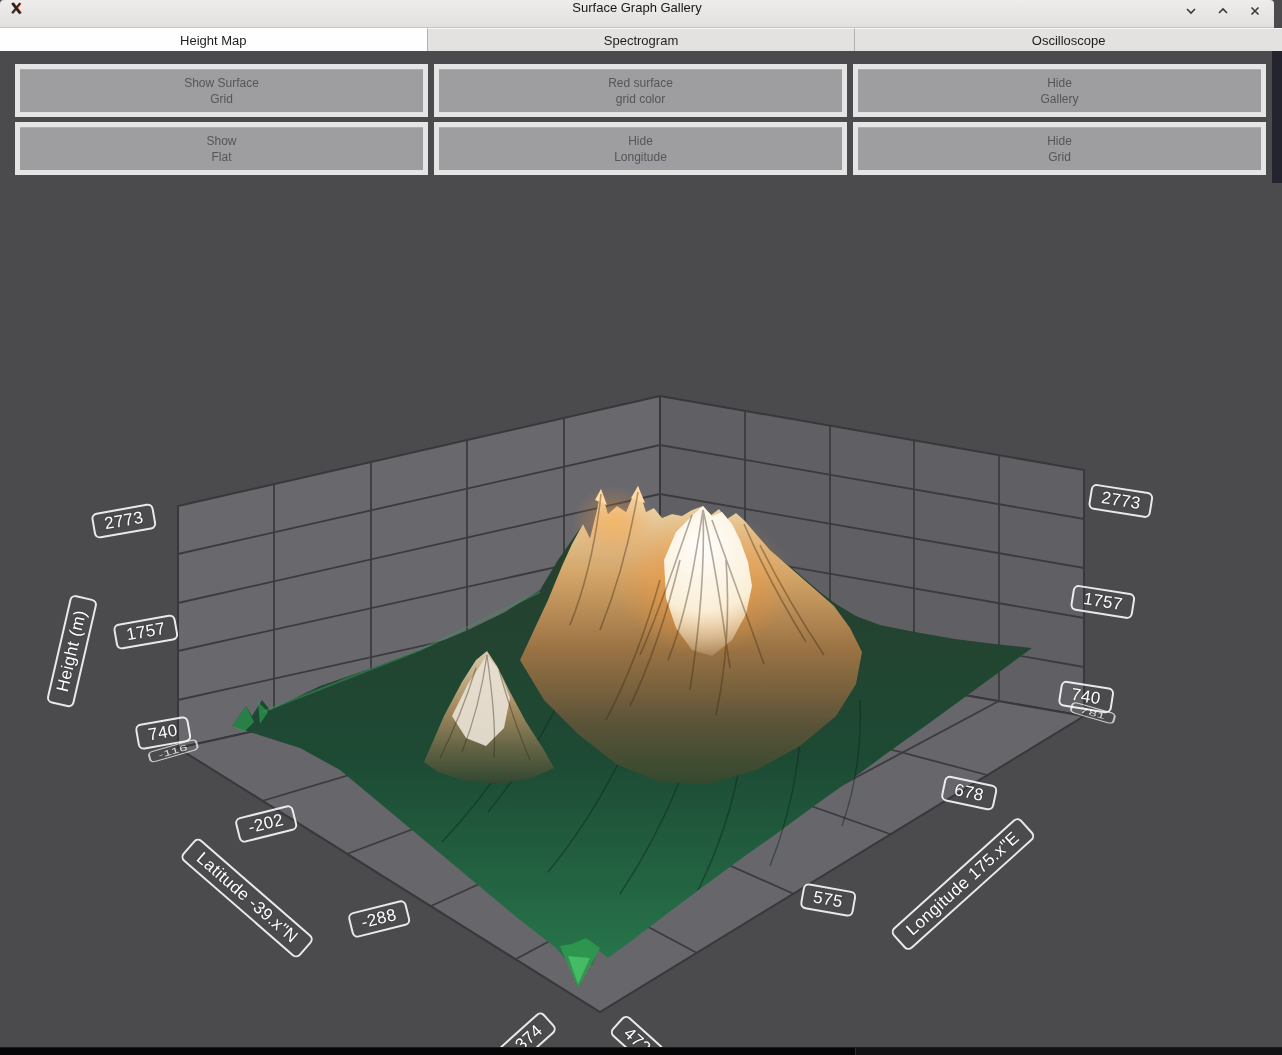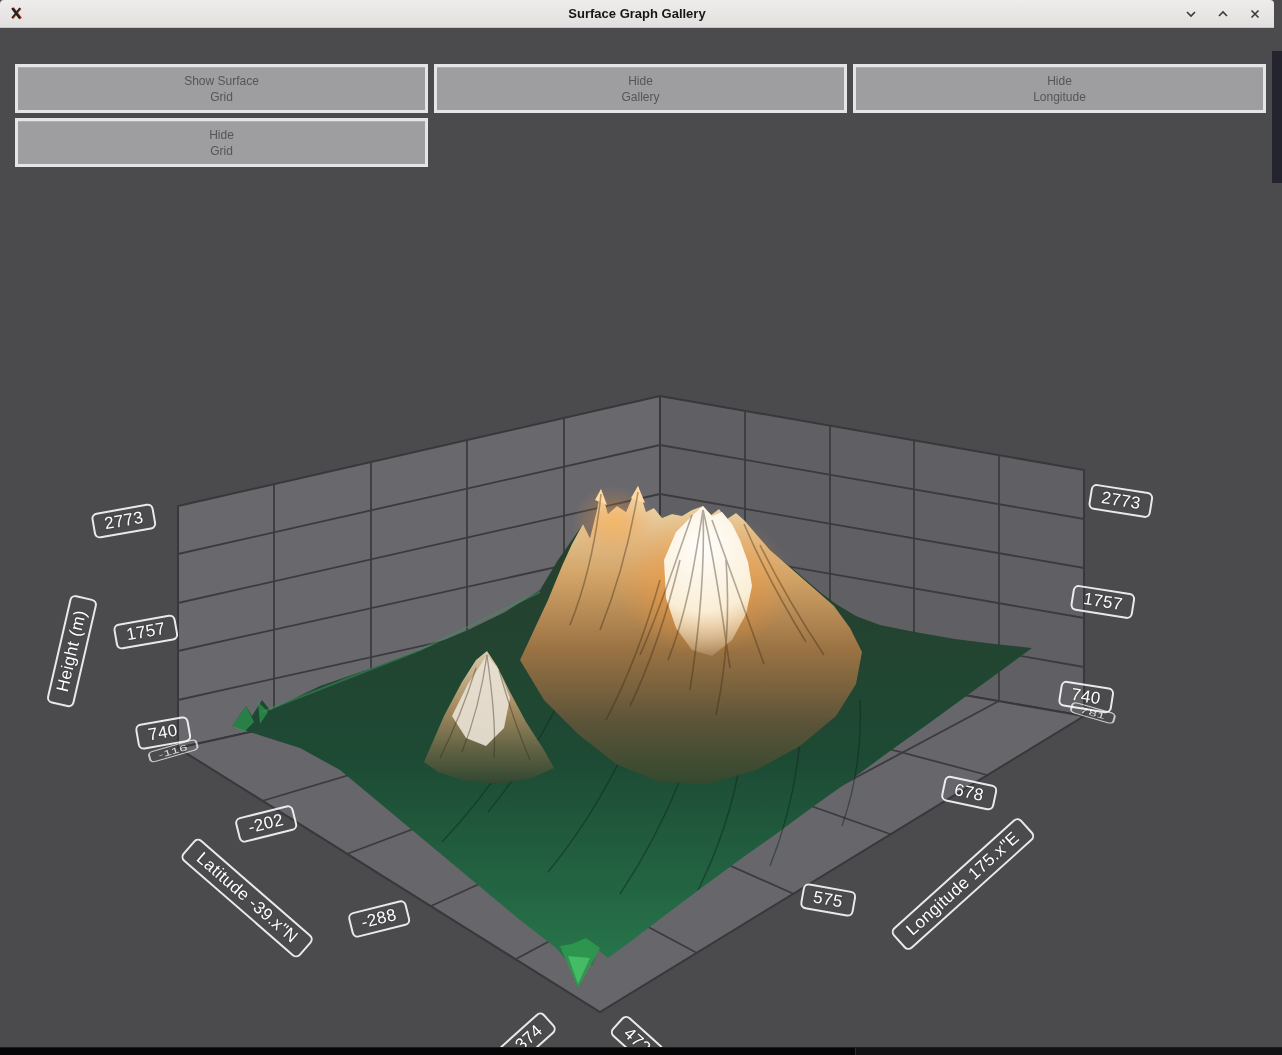--- a/index.html
+++ b/index.html
@@ -6,23 +6,22 @@
   .screen{
     position:relative;width:1282px;height:1055px;overflow:hidden;
     background:#4b4b4e;font-family:"Liberation Sans",sans-serif;
     -webkit-font-smoothing:antialiased;
   }
   
   .titlebar{
     position:absolute;top:0;left:0;right:8px;height:28px;
     background:linear-gradient(#efedeb,#e2e0de);
     border-bottom:1px solid #c6c4c2;
-    display:flex;align-items:center;padding:0 8px;box-sizing:border-box;
+    display:flex;align-items:flex-start;padding:0 8px;box-sizing:border-box;
     border-radius:4px 4px 0 0;
-    font-weight:bold;
   }
   .app-icon{width:17px;height:17px;display:flex;align-items:center;justify-content:center;}
   .win-title{
     position:absolute;left:0;right:0;text-align:center;
     font-size:13px;color:#161616;pointer-events:none;
   }
   .win-controls{margin-left:auto;display:flex;gap:10px;align-items:center;z-index:2;}
   .win-btn{width:22px;height:22px;display:flex;align-items:center;justify-content:center;cursor:pointer;}
   .win-btn svg{display:block;}
   
@@ -38,21 +37,21 @@
   }
   .tab:last-child{border-right:none;}
   .tab.active{background:#fefefe;border-top:1px solid #fff;}
   
   .btn-grid{
     position:absolute;top:64px;left:15px;right:16px;
     display:grid;grid-template-columns:repeat(3,1fr);
     column-gap:6px;row-gap:5px;z-index:3;
   }
   .tool-btn{
-    height:43px;background:#9e9ea1;border:3px solid #e5e5e5;
+    height:43px;background:#9e9ea1;border:5px solid #e5e5e5;
     box-shadow:inset 0 1px 0 rgba(255,255,255,.18);
     display:flex;flex-direction:column;align-items:center;justify-content:center;
     font-size:12px;line-height:16px;color:#55555a;cursor:pointer;
   }
   
   .chart{position:absolute;inset:0;z-index:1;}
   .chart svg{position:absolute;top:0;left:0;}
   #chart-labels{position:absolute;inset:0;z-index:2;pointer-events:none;}
   .tick-label{
     position:absolute;color:#fff;
@@ -103,20 +102,25 @@
         </svg>
       </div>
       <div class="win-btn">
         <svg width="14" height="14" viewBox="0 0 14 14">
           <path d="M3.5,3.5 L10.5,10.5 M10.5,3.5 L3.5,10.5" stroke="#3a3a3a" stroke-width="1.6"></path>
         </svg>
       </div>
     </div>
   </div>
 
+  <div class="tabbar">
+    <div class="tab active">Height Map</div>
+    <div class="tab">Spectrogram</div>
+    <div class="tab">Oscilloscope</div>
+  </div>
 
   <div class="chart">
     <svg width="1282" height="1047" viewBox="0 0 1282 1047">
       <defs>
         <linearGradient id="gGreen" x1="0" y1="560" x2="0" y2="1000" gradientUnits="userSpaceOnUse">
           <stop offset="0" stop-color="#26402f"></stop>
           <stop offset="0.45" stop-color="#1d4a34"></stop>
           <stop offset="0.75" stop-color="#236543"></stop>
           <stop offset="1" stop-color="#2a7e4f"></stop>
         </linearGradient>
@@ -275,24 +279,32 @@
       <div class="tick-label axis-title" style="left: 247px; top: 898px; transform: translate(-50%, -50%) rotate(41deg);">Latitude -39.x"N</div>
       <div class="tick-label axis-title" style="left: 963px; top: 884px; transform: translate(-50%, -50%) rotate(-42deg);">Longitude 175.x"E</div>
     </div>
 
   <div class="btn-grid">
     <div class="tool-btn">
       <span>Show Surface</span>
       <span>Grid</span>
     </div>
     <div class="tool-btn">
+      <span>Red surface</span>
+      <span>grid color</span>
+    </div>
+    <div class="tool-btn">
       <span>Hide</span>
       <span>Gallery</span>
     </div>
     <div class="tool-btn">
+      <span>Show</span>
+      <span>Flat</span>
+    </div>
+    <div class="tool-btn">
       <span>Hide</span>
       <span>Longitude</span>
     </div>
     <div class="tool-btn">
       <span>Hide</span>
       <span>Grid</span>
     </div>
   </div>
 
   <div class="right-edge-strip"></div>

